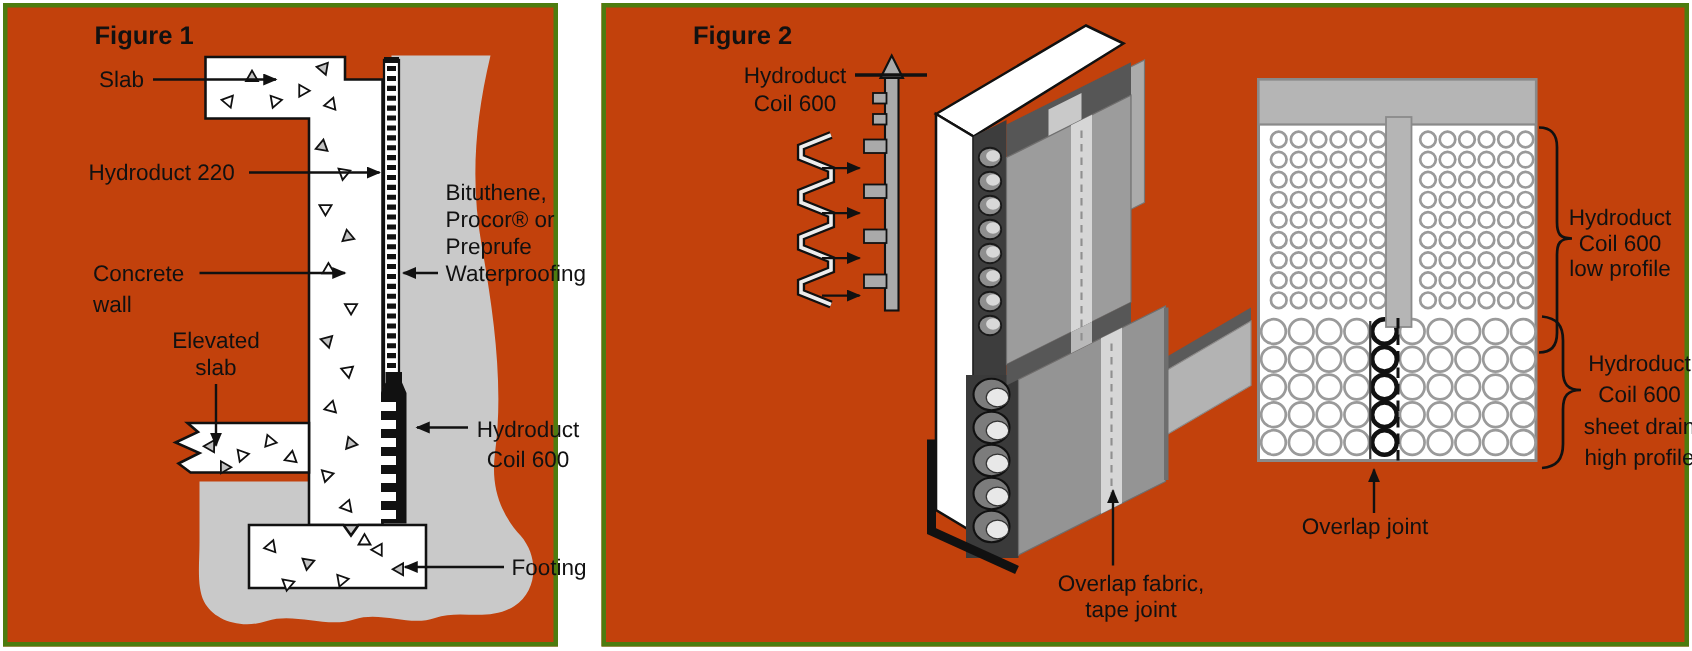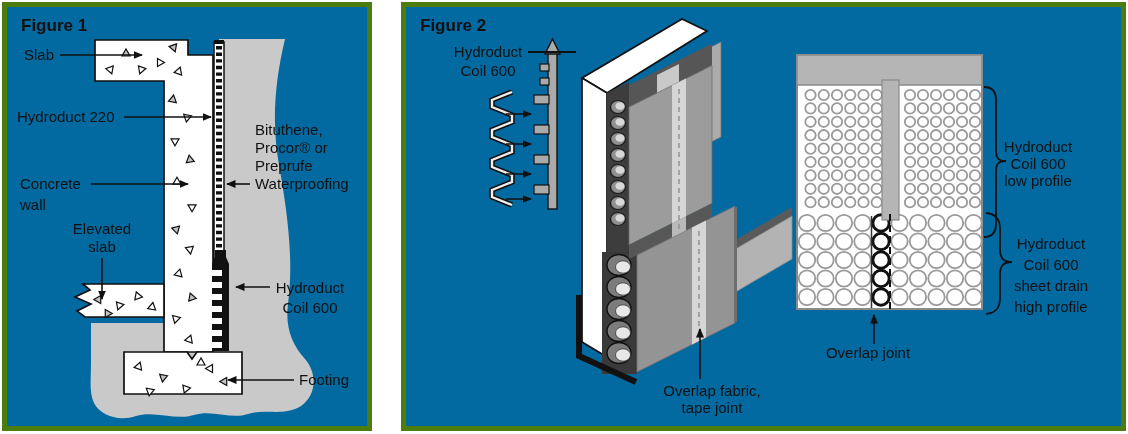--- a/index.html
+++ b/index.html
@@ -1,18 +1,18 @@
 <!DOCTYPE html>
 <html><head>
 <meta charset="utf-8">
 <style>
   html,body{margin:0;padding:0;background:#ffffff;}
   .stage{position:relative;width:1128px;height:434px;background:#fff;overflow:hidden;
          font-family:"Liberation Sans",sans-serif;}
-  .panel{position:absolute;background:#0369a1;border:5px solid #4d7c0f;box-sizing:border-box;}
+  .panel{position:absolute;background:#c2410c;border:3px solid #4d7c0f;box-sizing:border-box;padding-left:44px;}
   #fig1-panel{left:2px;top:2px;width:370px;height:429px;}
   #fig2-panel{left:401px;top:2px;width:725px;height:429px;}
   svg{display:block;}
   text{fill:#111;font-family:"Liberation Sans",sans-serif;font-size:15px;}
   text.fig-title{font-size:17px;font-weight:bold;}
 </style>
 </head>
 <body>
 
 <div class="stage">

